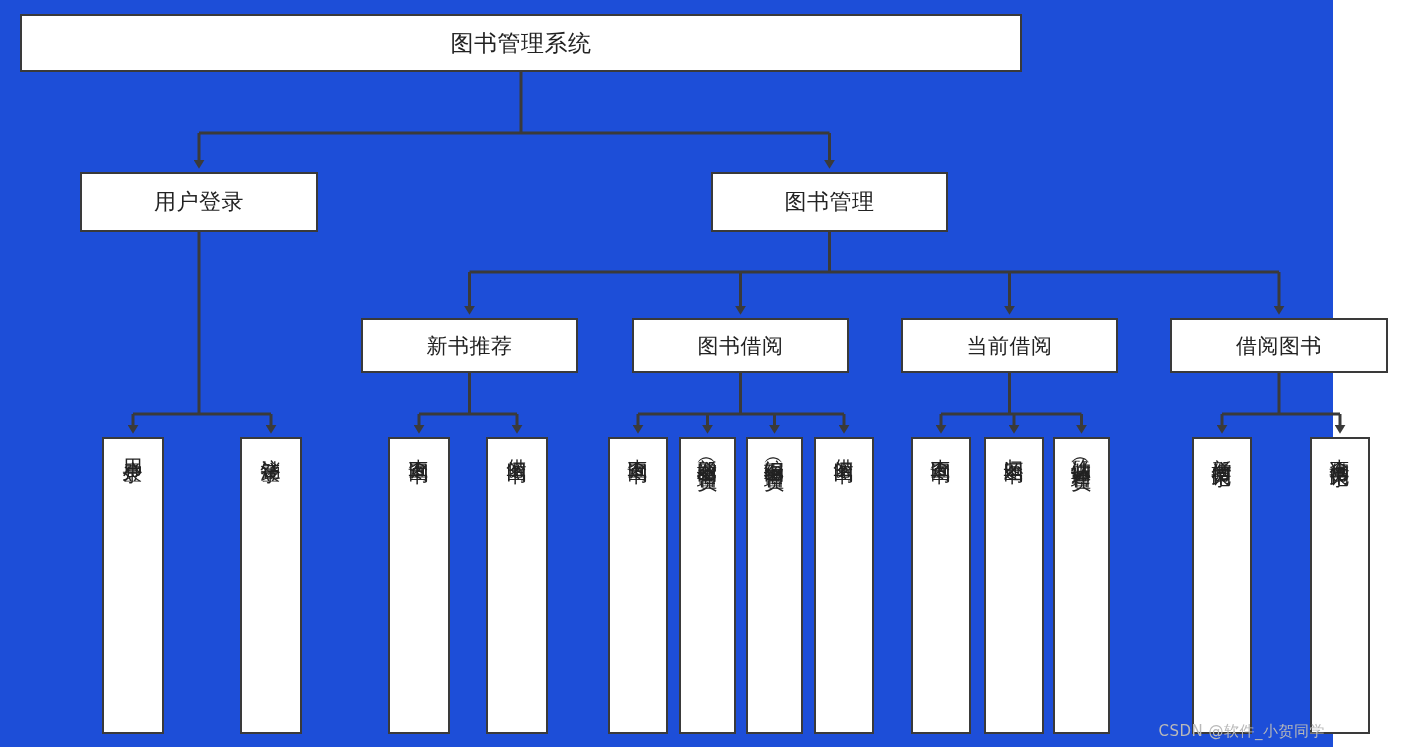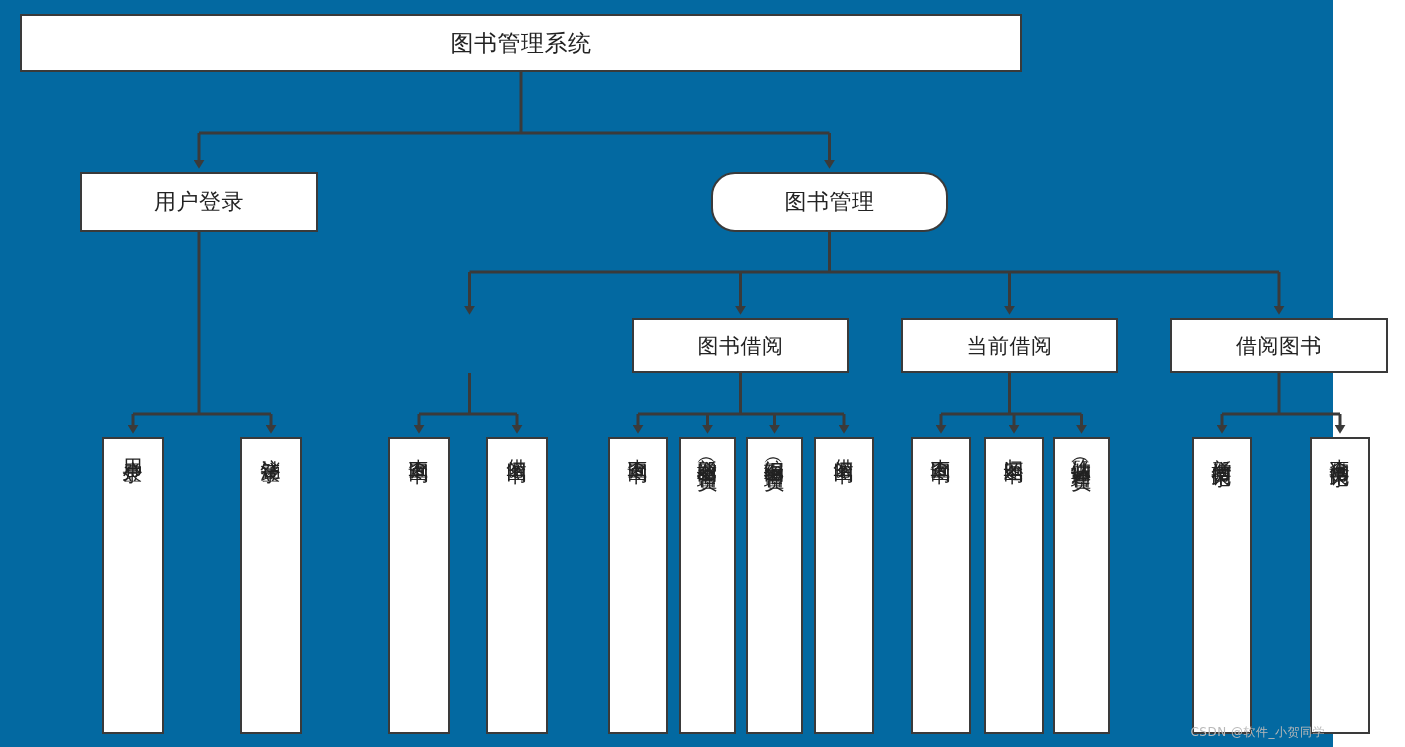--- a/index.html
+++ b/index.html
@@ -10,21 +10,21 @@
   body {
     width: 1405px;
     height: 747px;
     font-family: "DejaVu Sans", "Liberation Sans", sans-serif;
     overflow: hidden;
   }
   #diagram-root {
     position: relative;
     width: 1333px;
     height: 747px;
-    background: #0369a1;
+    background: #1d4ed8;
   }
   svg.edges {
     position: absolute;
     left: 0;
     top: 0;
     width: 1405px;
     height: 747px;
     pointer-events: none;
   }
   .node {
@@ -59,21 +59,21 @@
   }
   .lvl-root .node-label { font-size: 23px; }
   .lvl-2 .node-label { font-size: 22px; }
   .lvl-3 .node-label { font-size: 21px; }
   .lvl-leaf .node-label { font-size: 20px; }
 
   .watermark {
     position: absolute;
     right: 8px;
     bottom: 6px;
-    font-size: 12px;
+    font-size: 15px;
     color: #b9b9b9;
     letter-spacing: 0.5px;
     white-space: nowrap;
     user-select: none;
   }
 </style>
 </head>
 <body>
 
 <div id="diagram-root">
@@ -121,24 +121,27 @@
       </g>
   </svg>
 
   <div class="node horizontal lvl-root" style="left:20px; top:14px; width:1002px; height:58px;">
     <span class="node-label">图书管理系统</span>
   </div>
 
   <div class="node horizontal lvl-2" style="left:80px; top:172px; width:238px; height:60px;">
     <span class="node-label">用户登录</span>
   </div>
-  <div class="node horizontal lvl-2" style="left:711px; top:172px; width:237px; height:60px;border-radius:24px;">
+  <div class="node horizontal lvl-2" style="left:711px; top:172px; width:237px; height:60px;">
     <span class="node-label">图书管理</span>
   </div>
 
+  <div class="node horizontal lvl-3" style="left:361px; top:318px; width:217px; height:55px;">
+    <span class="node-label">新书推荐</span>
+  </div>
   <div class="node horizontal lvl-3" style="left:632px; top:318px; width:217px; height:55px;">
     <span class="node-label">图书借阅</span>
   </div>
   <div class="node horizontal lvl-3" style="left:901px; top:318px; width:217px; height:55px;align-items:center;">
     <span class="node-label">当前借阅</span>
   </div>
   <div class="node horizontal lvl-3" style="left:1170px; top:318px; width:218px; height:55px;">
     <span class="node-label">借阅图书</span>
   </div>
 

